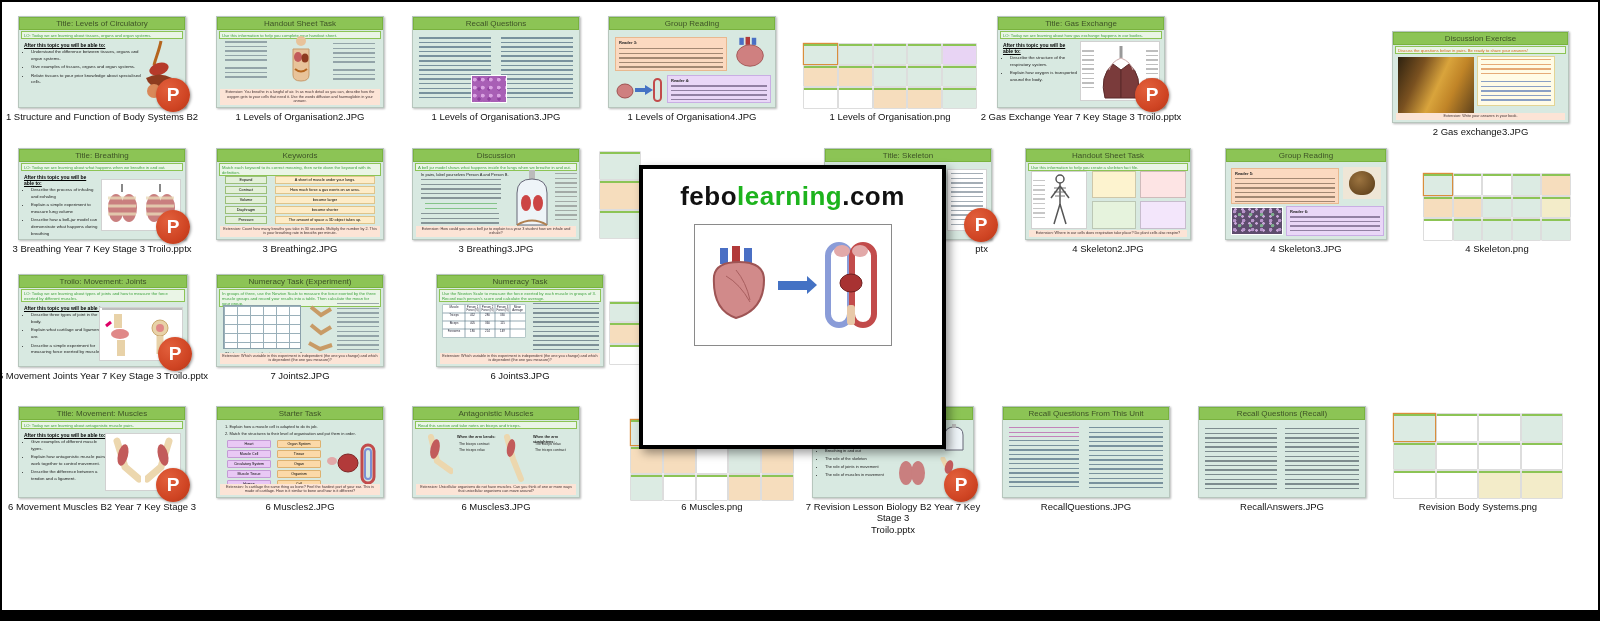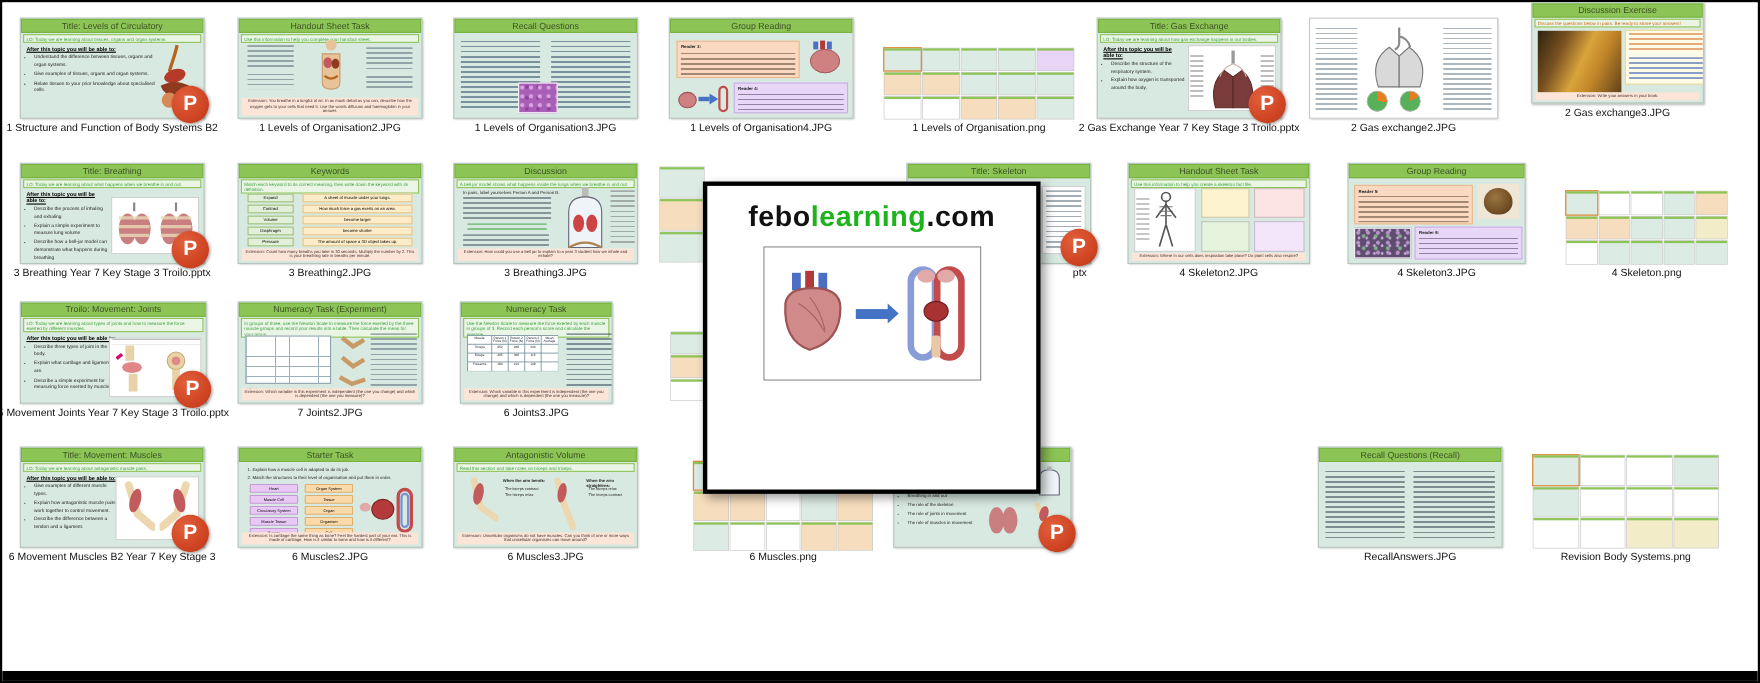--- a/index.html
+++ b/index.html
@@ -176,36 +176,22 @@
           <path d="M26 14 q-10 4 -12 12 M26 14 q10 4 12 12" stroke="#caa" fill="none"></path>
         </svg>
         <div class="txt" style="left:1px;top:8px;width:12px;height:40px;color:#888"></div>
         <div class="txt" style="right:1px;top:8px;width:12px;height:40px;color:#888"></div>
       </div>
     </div>
     <div class="ppt" style="right:-4px;top:62px">P</div>
     <div class="caption">2 Gas Exchange Year 7 Key Stage 3 Troilo.pptx</div>
   </div>
 
-  <div class="tile" style="left:1188px;top:14px;width:172px">
-    <div class="slide white">
-      <div class="txt" style="left:5px;top:8px;width:38px;height:76px;color:#6a7b88"></div>
-      <div class="txt" style="right:5px;top:8px;width:44px;height:76px;color:#6a7b88"></div>
-      <svg style="position:absolute;left:48px;top:6px;width:66px;height:58px" viewBox="0 0 66 58">
-        <path d="M33 2 v14 q0 4 -4 6 M33 10 q8 2 10 10" stroke="#8a8a8a" fill="none" stroke-width="2"></path>
-        <path d="M14 56 q-8 -24 10 -36 l9 8 v28 Z" fill="#d9d9d9" stroke="#777"></path>
-        <path d="M52 56 q8 -24 -10 -36 l-9 8 v28 Z" fill="#d9d9d9" stroke="#777"></path>
-      </svg>
-      <div class="pie" style="left:52px;top:66px;width:18px;height:18px;background:conic-gradient(#e67e22 0 95deg,#58b05a 95deg 360deg)"></div>
-      <div class="pie" style="left:82px;top:66px;width:18px;height:18px;background:conic-gradient(#e67e22 0 60deg,#58b05a 60deg 360deg)"></div>
-    </div>
-    <div class="caption">2 Gas exchange2.JPG</div>
-  </div>
-
-  <div class="tile" style="left:1390px;top:0;width:157px">
+
+  <div class="tile" style="left:1390px;top:29px;width:177px">
     <div class="slide">
       <div class="bar">Discussion Exercise</div>
       <div class="lo orange">Discuss the questions below in pairs. Be ready to share your answers!</div>
       <div class="fish" style="left:5px;top:25px;width:76px;height:56px"></div>
       <div class="box" style="left:84px;top:24px;width:78px;height:50px;background:#fffbe6;border-color:#e3d494">
         <div class="txt" style="left:3px;top:2px;width:70px;height:18px;color:#d2691e"></div>
         <div class="txt" style="left:3px;top:24px;width:70px;height:22px;color:#2a55aa"></div>
       </div>
       <div class="ext">Extension: Write your answers in your book.</div>
     </div>
@@ -412,21 +398,21 @@
         <path d="M4 4 L14 12 L24 6" stroke="#c89b66" stroke-width="4" fill="none"></path>
         <path d="M4 22 L14 30 L24 24" stroke="#c89b66" stroke-width="4" fill="none"></path>
         <path d="M2 40 L13 46 L25 42" stroke="#c89b66" stroke-width="4" fill="none"></path>
       </svg>
       <div class="txt" style="left:120px;top:28px;width:42px;height:50px;color:#5a6b7a"></div>
       <div class="ext">Extension: Which variable in this experiment is independent (the one you change) and which is dependent (the one you measure)?</div>
     </div>
     <div class="caption" style="top:96px">7 Joints2.JPG</div>
   </div>
 
-  <div class="tile" style="left:416px;top:272px;width:139px">
+  <div class="tile" style="left:434px;top:272px;width:168px">
     <div class="slide" style="height:93px">
       <div class="bar">Numeracy Task</div>
       <div class="lo">Use the Newton Scale to measure the force exerted by each muscle in groups of 3. Record each person's score and calculate the average.</div>
       <div class="mtable" style="left:6px;top:30px;width:82px">
         <div>Muscle</div>
           <div>Person 1 Force (N)</div>
           <div>Person 2 Force (N)</div>
           <div>Person 3 Force (N)</div>
           <div>Mean Average</div>
         <div>Triceps</div>
@@ -509,21 +495,21 @@
         <rect x="38" y="4" width="12" height="38" rx="6" fill="none" stroke="#c24b4b" stroke-width="3"></rect>
         <rect x="41" y="8" width="6" height="30" rx="3" fill="none" stroke="#7b8fd4" stroke-width="2"></rect>
       </svg>
       <div class="ext">Extension: Is cartilage the same thing as bone? Feel the hardest part of your ear. This is made of cartilage. How is it similar to bone and how is it different?</div>
     </div>
     <div class="caption">6 Muscles2.JPG</div>
   </div>
 
   <div class="tile" style="left:410px;top:404px;width:168px">
     <div class="slide">
-      <div class="bar">Antagonistic Volume</div>
+      <div class="bar">Antagonistic Muscles</div>
       <div class="lo">Read this section and take notes on biceps and triceps.</div>
       <svg style="position:absolute;left:10px;top:26px;width:30px;height:50px" viewBox="0 0 30 50">
         <path d="M8 4 L14 28 L28 38" stroke="#ecd7ae" stroke-width="6" fill="none" stroke-linecap="round"></path>
         <ellipse cx="12" cy="16" rx="4.5" ry="10" fill="#c25b5b" transform="rotate(12 12 16)"></ellipse>
       </svg>
       <div class="tiny tinyb" style="left:44px;top:28px;font-size:3.8px">When the arm bends:</div>
       <div class="tiny" style="left:46px;top:35px;font-size:3.5px">The biceps contract</div>
       <div class="tiny" style="left:46px;top:41px;font-size:3.5px">The triceps relax</div>
       <svg style="position:absolute;left:88px;top:26px;width:30px;height:50px" viewBox="0 0 30 50">
         <path d="M6 4 L12 26 L20 46" stroke="#ecd7ae" stroke-width="6" fill="none" stroke-linecap="round"></path>
@@ -580,22 +566,32 @@
       <svg style="position:absolute;right:46px;top:48px;width:30px;height:32px" viewBox="0 0 30 32">
         <ellipse cx="9" cy="18" rx="7" ry="12" fill="#c97f7f"></ellipse>
           <ellipse cx="21" cy="18" rx="7" ry="12" fill="#c97f7f"></ellipse>
       </svg>
       <svg style="position:absolute;right:8px;top:50px;width:26px;height:30px" viewBox="0 0 26 30">
         <path d="M4 2 L12 18 L24 26" stroke="#ecd7ae" stroke-width="5" fill="none" stroke-linecap="round"></path>
         <ellipse cx="10" cy="10" rx="4" ry="7" fill="#c25b5b" transform="rotate(16 10 10)"></ellipse>
       </svg>
     </div>
     <div class="ppt" style="right:-4px;top:62px">P</div>
-  </div>
-
+    <div class="caption" style="white-space:normal;width:200px;line-height:1.2"><span>7 Revision Lesson Biology B2 Year 7 Key Stage 3</span><br><span>Troilo.pptx</span></div>
+  </div>
+
+  <div class="tile" style="left:1000px;top:404px;width:168px">
+    <div class="slide">
+      <div class="bar">Recall Questions From This Unit</div>
+      <div class="txt" style="left:6px;top:20px;width:70px;height:10px;color:#b0309a"></div>
+      <div class="txt" style="left:6px;top:33px;width:70px;height:50px;color:#2a4a66"></div>
+      <div class="txt" style="left:86px;top:20px;width:74px;height:63px;color:#2a4a66"></div>
+    </div>
+    <div class="caption">RecallQuestions.JPG</div>
+  </div>
 
   <div class="tile" style="left:1196px;top:404px;width:168px">
     <div class="slide">
       <div class="bar">Recall Questions (Recall)</div>
       <div class="txt" style="left:6px;top:21px;width:72px;height:62px;color:#333f4a"></div>
       <div class="txt" style="left:86px;top:21px;width:74px;height:62px;color:#333f4a"></div>
     </div>
     <div class="caption">RecallAnswers.JPG</div>
   </div>
 

